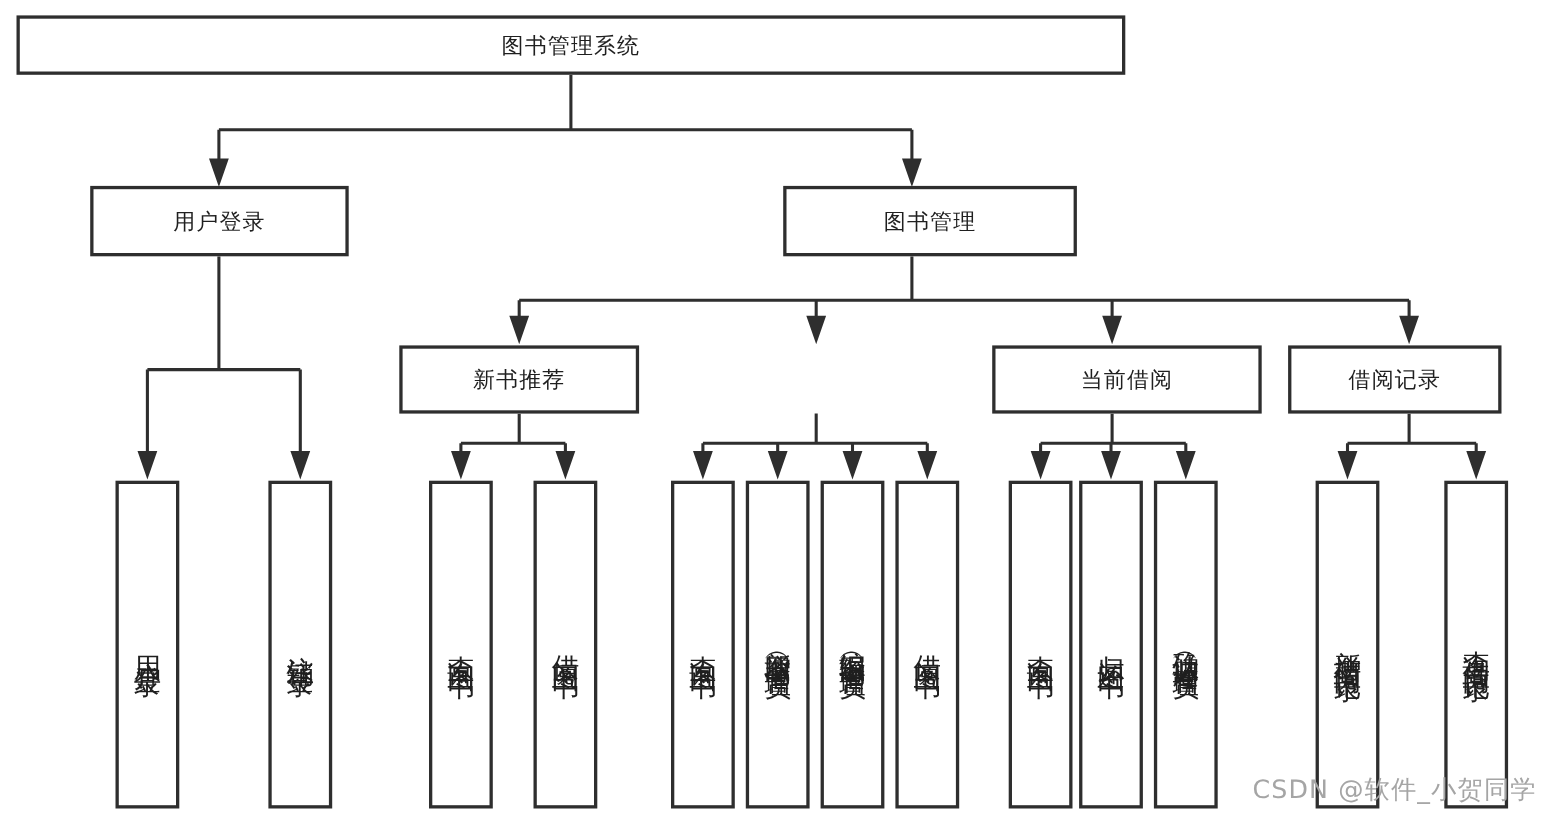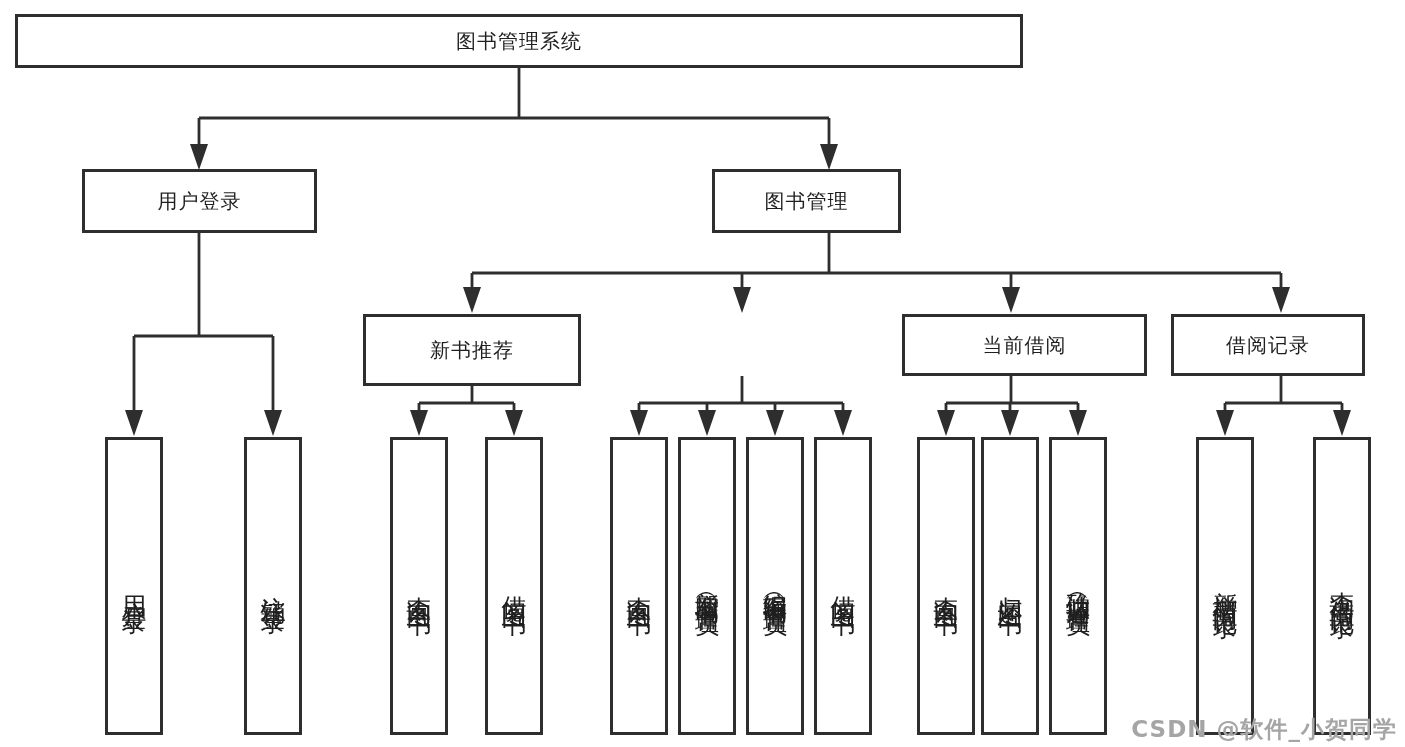--- a/index.html
+++ b/index.html
@@ -15,22 +15,22 @@
   .h{font-size:20px;letter-spacing:1px;}
   .leaf{
     writing-mode:vertical-rl;text-orientation:mixed;
     font-size:25px;letter-spacing:5px;line-height:1;
   }
   .leaf.tight{letter-spacing:3px;font-size:24px;}
   svg.connectors{position:absolute;left:0;top:0;width:1405px;height:747px;}
   .ln{fill:none;stroke:var(--line,#2e2e2e);stroke-width:2.8;}
   .tri{fill:var(--line,#2e2e2e);stroke:none;}
   .watermark{
-    position:absolute;right:8px;bottom:2px;font-size:23px;letter-spacing:1px;
-    color:var(--watermark,#a5a5a5);white-space:nowrap;font-weight:bold;
+    position:absolute;right:8px;bottom:14px;font-size:23px;letter-spacing:1px;
+    color:var(--watermark,#a5a5a5);white-space:nowrap;
   }
 </style>
 </head>
 <body>
 
 <div class="stage">
 
   <svg class="connectors" viewBox="0 0 1405 747">
 
     <path class="ln" d="M519 68 V118 M199 118 H829 M199 118 V146 M829 118 V146"></path>
@@ -51,23 +51,23 @@
     <path class="ln" d="M1011 376 V403 M946 403 H1078 M946 403 V413 M1010 403 V413 M1078 403 V413"></path>
     <path class="tri" d="M937 410 L955 410 L946 436 Z M1001 410 L1019 410 L1010 436 Z M1069 410 L1087 410 L1078 436 Z"></path>
 
     <path class="ln" d="M1281 376 V403 M1225 403 H1342 M1225 403 V413 M1342 403 V413"></path>
     <path class="tri" d="M1216 410 L1234 410 L1225 436 Z M1333 410 L1351 410 L1342 436 Z"></path>
   </svg>
 
   <div class="box h" style="left:15px;top:14px;width:1008px;height:54px;">图书管理系统</div>
 
   <div class="box h" style="left:82px;top:169px;width:235px;height:64px;">用户登录</div>
-  <div class="box h" style="left:712px;top:169px;width:189px;height:64px;">图书管理</div>
+  <div class="box h" style="left:712px;top:169px;width:267px;height:64px;">图书管理</div>
 
-  <div class="box h" style="left:363px;top:314px;width:218px;height:72px;">新书推荐</div>
+  <div class="box h" style="left:363px;top:314px;width:218px;height:62px;">新书推荐</div>
   <div class="box h" style="left:902px;top:314px;width:245px;height:62px;">当前借阅</div>
   <div class="box h" style="left:1171px;top:314px;width:194px;height:62px;">借阅记录</div>
 
   <div class="box leaf" style="left:105px;top:437px;width:58px;height:298px;">用户登录</div>
   <div class="box leaf" style="left:244px;top:437px;width:58px;height:298px;">注销登录</div>
 
   <div class="box leaf" style="left:390px;top:437px;width:58px;height:298px;">查询图书</div>
   <div class="box leaf" style="left:485px;top:437px;width:58px;height:298px;">借阅图书</div>
 
   <div class="box leaf" style="left:610px;top:437px;width:58px;height:298px;">查询图书</div>

